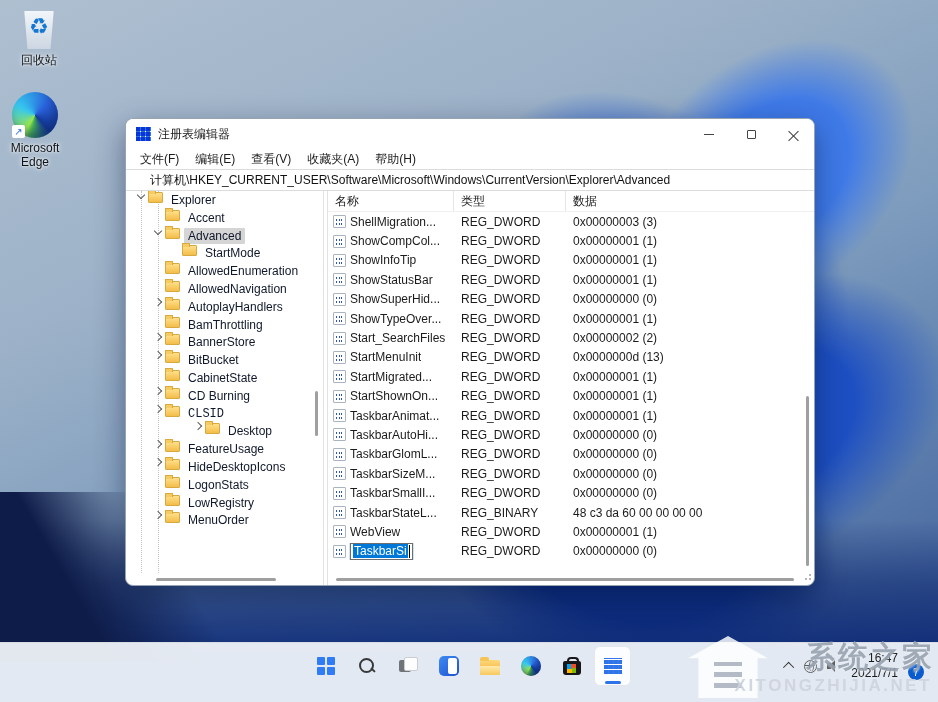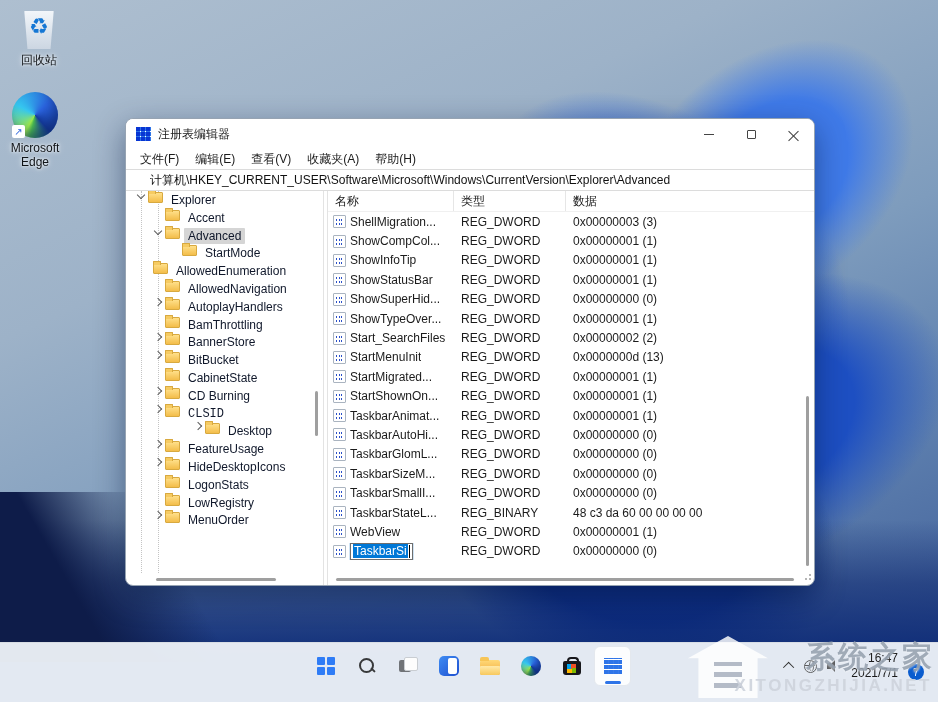--- a/index.html
+++ b/index.html
@@ -252,21 +252,21 @@
         <div class="titem" style="padding-left: 26px;">
           <span class="arr down"></span>
           <span class="folder"></span>
           <span class="tlabel sel">Advanced</span>
         </div>
         <div class="titem" style="padding-left: 43px;">
           <span class="arr none"></span>
           <span class="folder"></span>
           <span class="tlabel">StartMode</span>
         </div>
-        <div class="titem" style="padding-left: 14px;">
+        <div class="titem" style="padding-left: 26px;">
           <span class="arr none"></span>
           <span class="folder"></span>
           <span class="tlabel">AllowedEnumeration</span>
         </div>
         <div class="titem" style="padding-left: 26px;">
           <span class="arr none"></span>
           <span class="folder"></span>
           <span class="tlabel">AllowedNavigation</span>
         </div>
         <div class="titem" style="padding-left: 26px;">

